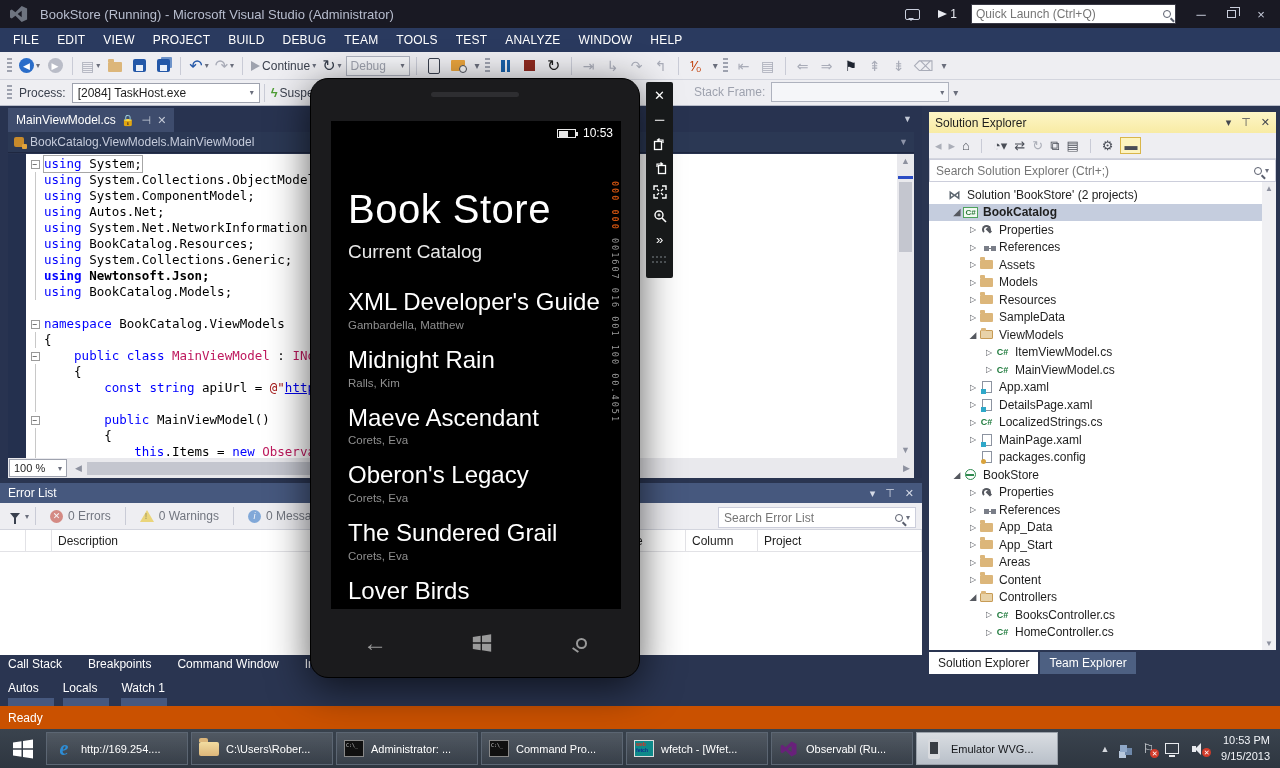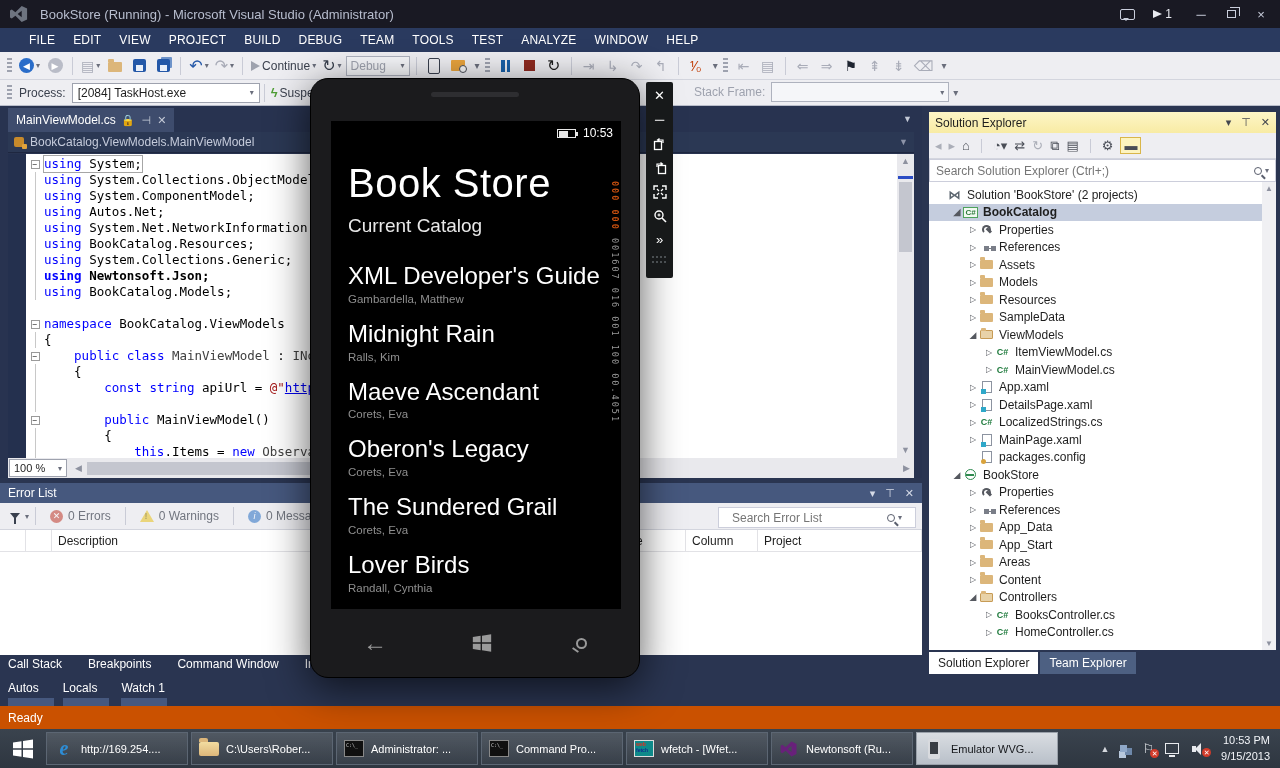--- a/index.html
+++ b/index.html
@@ -19,21 +19,21 @@
   .quicklaunch { width:205px; height:20px; background:#FFFFFF; border:1px solid #3A3A46; display:flex; align-items:center; padding:0 4px; margin-right:10px; }
   .quicklaunch input { flex:1; border:none; outline:none; font-size:12px; color:#777; font-family:"Liberation Sans",sans-serif; background:transparent; }
   .mag { width:8px; height:8px; border:1.6px solid #5A5F6E; border-radius:50%; position:relative; flex:none; }
   .mag::after { content:""; position:absolute; width:5px; height:1.6px; background:#5A5F6E; transform:rotate(45deg); left:6px; top:8px; }
   .winbtns { display:flex; margin-right:4px; }
   .winbtn { width:30px; height:22px; display:flex; align-items:center; justify-content:center; color:#C9CEDC; font-size:13px; }
   .restore-ic { width:9px; height:8px; border:1.5px solid #C9CEDC; position:relative; }
   .restore-ic::before { content:""; position:absolute; left:2px; top:-4px; width:9px; height:8px; border:1.5px solid #C9CEDC; border-left:none; border-bottom:none; }
 
   
-  .menubar { position:absolute; left:0; top:28px; width:1280px; height:24px; background:#2A3A5F; display:flex; align-items:center; padding-left:20px; }
+  .menubar { position:absolute; left:0; top:28px; width:1280px; height:24px; background:#2A3A5F; display:flex; align-items:center; padding-left:4px; }
   .menuitem { color:#FFFFFF; font-size:12px; padding:4px 9px; letter-spacing:.2px; }
 
   
   .toolbar1 { position:absolute; left:0; top:52px; width:1280px; height:28px; background:#EEEEF2; border-bottom:1px solid #D3D5DE; display:flex; align-items:center; gap:2px; padding-left:4px; }
   .toolbar2 { position:absolute; left:0; top:80px; width:1280px; height:26px; background:#EEEEF2; border-bottom:1px solid #B9BDCA; display:flex; align-items:center; padding-left:4px; }
   .grip { width:5px; height:16px; margin:0 3px; background:repeating-linear-gradient(to bottom,#9EA2AF 0 2px,transparent 2px 4px); }
   .tsep { width:1px; height:18px; background:#C9CBD6; margin:0 4px; }
   .tbtn { height:22px; min-width:22px; display:flex; align-items:center; justify-content:center; gap:2px; padding:0 2px; color:#39404E; }
   .tbtn.dis { color:#A9ACB8; }
   .ddc { font-size:8px; color:#6A6E7C; }
@@ -73,21 +73,21 @@
   .bc-text { font-size:12px; color:#C5CBDB; }
   .bc-dd { margin-left:auto; color:#8C93A8; font-size:9px; }
   .codewrap { position:absolute; left:8px; top:48px; right:25px; bottom:20px; background:#FFFFFF; display:flex; overflow:hidden; }
   .selmargin { width:18px; background:#24304E; flex:none; }
   .codelines { flex:1; padding-top:2px; font-family:"DejaVu Sans Mono",monospace; font-size:12.5px; line-height:16px; color:#000; }
   .cl { display:flex; height:16px; white-space:pre; }
   .gutcell { width:18px; flex:none; display:flex; align-items:center; justify-content:center; position:relative; }
   .colbox { width:9px; height:9px; border:1px solid #9A9A9A; background:#fff; color:#333; font-size:8px; line-height:7px; text-align:center; }
   .guide { position:absolute; left:50%; top:0; bottom:0; width:1px; background:#C8C8C8; }
   .tok-k { color:#0000FF; }
-  .tok-t { color:#404040; }
+  .tok-t { color:#be185d; }
   .tok-s { color:#A31515; }
   .tok-u { color:#0000EE; text-decoration:underline; }
   .focusline { outline:1px solid #A6A6A6; }
   .vscroll { position:absolute; right:8px; top:48px; width:17px; bottom:20px; background:#E9E9ED; }
   .vscroll .arr { position:absolute; left:0; width:17px; height:15px; color:#8E92A0; font-size:9px; text-align:center; line-height:15px; }
   .vthumb { position:absolute; left:2px; top:28px; width:13px; height:70px; background:#C4C6CF; }
   .bluemark { position:absolute; left:1px; top:22px; width:15px; height:3px; background:#2B4CC4; }
   .edit-bottom { position:absolute; left:8px; right:8px; bottom:0; height:20px; background:#E9E9ED; display:flex; align-items:center; }
   .zoomcombo { width:58px; height:18px; background:#FFFFFF; border:1px solid #9EA2AE; font-size:11px; color:#1E1E1E; display:flex; align-items:center; justify-content:space-between; padding:0 4px; margin-left:1px; }
   .hscroll { flex:1; height:17px; position:relative; background:#E9E9ED; margin-left:4px; }
@@ -139,21 +139,21 @@
   .el-title { position:absolute; left:0; top:0; width:100%; height:20px; background:#46587E; color:#FFFFFF; font-size:12px; display:flex; align-items:center; padding:0 8px; }
   .el-title .wicons { margin-left:auto; display:flex; gap:10px; font-size:11px; color:#D5DAE6; align-items:center; }
   .el-toolbar { position:absolute; left:0; top:20px; width:100%; height:27px; background:#EEEEF2; display:flex; align-items:center; padding:0 8px; border-bottom:1px solid #D3D5DE; }
   .funnel { width:0; height:0; border-left:5px solid transparent; border-right:5px solid transparent; border-top:6px solid #39404E; position:relative; margin-right:3px; }
   .funnel::after { content:""; position:absolute; left:-1px; top:-1px; width:2px; height:6px; background:#39404E; }
   .cnt { display:flex; align-items:center; gap:5px; font-size:12px; color:#71757F; padding:0 10px; }
   .errico { width:13px; height:13px; border-radius:50%; background:#C0392B; color:#fff; font-size:9px; display:flex; align-items:center; justify-content:center; opacity:.55; }
   .warnico { width:0; height:0; border-left:7px solid transparent; border-right:7px solid transparent; border-bottom:12px solid #E8C83C; position:relative; opacity:.65; }
   .warnico::after { content:"!"; position:absolute; left:-2px; top:1px; font-size:9px; color:#6A5A10; }
   .infoico { width:13px; height:13px; border-radius:50%; background:#3A7BC8; color:#fff; font-size:9px; font-style:italic; display:flex; align-items:center; justify-content:center; opacity:.6; }
-  .el-search { position:absolute; right:6px; top:24px; width:198px; height:21px; background:#FFFFFF; border:1px solid #CCCEDB; display:flex; align-items:center; padding:0 13px; }
+  .el-search { position:absolute; right:6px; top:24px; width:198px; height:21px; background:#FFFFFF; border:1px solid #CCCEDB; display:flex; align-items:center; padding:0 5px; }
   .el-search input { flex:1; border:none; outline:none; font-size:12px; color:#555; background:transparent; font-family:"Liberation Sans",sans-serif; }
   .el-headers { position:absolute; left:0; top:47px; width:100%; height:22px; background:#FFFFFF; border-bottom:1px solid #E2E2E6; display:flex; font-size:12px; color:#1E1E1E; }
   .el-h { border-right:1px solid #E2E2E6; display:flex; align-items:center; padding-left:6px; }
   .el-body { position:absolute; left:0; top:69px; width:100%; bottom:0; background:#FFFFFF; }
 
   
   .btabs1 { position:absolute; left:8px; top:657px; display:flex; gap:26px; }
   .btabs1 span { color:#FFFFFF; font-size:12px; }
   .btabs2 { position:absolute; left:8px; top:681px; display:flex; gap:24px; }
   .btabs2 .bt { color:#FFFFFF; font-size:12px; position:relative; }
@@ -191,21 +191,21 @@
 
   
   .phone { position:absolute; left:310px; top:78px; width:330px; height:600px; background:#1B1B1D; border-radius:18px; box-shadow:0 10px 40px rgba(0,0,0,.65); border:1px solid #000; }
   .spk-slot { position:absolute; left:120px; top:13px; width:88px; height:5px; background:#2E2E31; border-radius:3px; }
   .screen { position:absolute; left:20px; top:42px; width:290px; height:488px; background:#000; overflow:hidden; }
   .pstatus { position:absolute; right:8px; top:5px; display:flex; align-items:center; gap:7px; color:#FFFFFF; font-size:12px; }
   .batt { width:19px; height:9px; border:1px solid #E8E8E8; position:relative; }
   .batt::before { content:""; position:absolute; right:-3px; top:2px; width:2px; height:4px; background:#E8E8E8; }
   .batt::after { content:""; position:absolute; left:1px; top:1px; width:9px; height:6px; background:#E8E8E8; }
   .ph-head { padding-left:17px; }
-  .ph-apptitle { margin-top:40px; font-size:40px; font-weight:300; color:#FFFFFF; letter-spacing:.5px; }
+  .ph-apptitle { margin-top:66px; font-size:40px; font-weight:300; color:#FFFFFF; letter-spacing:.5px; }
   .ph-pagetitle { margin-top:9px; font-size:19px; font-weight:300; color:#E8E8E8; }
   .booklist { padding-left:17px; margin-top:25px; }
   .bk { margin-bottom:15px; }
   .bk-title { font-size:24px; font-weight:300; color:#FFFFFF; line-height:1.2; }
   .bk-author { font-size:11.5px; color:#8F8F8F; margin-top:2px; }
   .counters { position:absolute; right:1px; top:60px; writing-mode:vertical-rl; font-family:"DejaVu Sans Mono",monospace; font-size:8.5px; letter-spacing:2px; }
   .cnt-or { color:#C8500F; font-weight:bold; }
   .cnt-gr { color:#9A9A9A; }
   .ph-nav { position:absolute; left:0; bottom:22px; width:100%; display:flex; justify-content:space-between; padding:0 52px; align-items:center; }
   .nav-back { color:#9A9A9A; font-size:24px; line-height:1; }
@@ -226,20 +226,24 @@
   <div class="titlebar">
     <svg class="vslogo" viewBox="0 0 24 20">
         <path d="M15 1 L8 8 L4 5 L2 6 L2 14 L4 15 L8 12 L15 19 L21 16 L21 4 Z M15 6.5 L15 13.5 L10.5 10 Z" fill="#6E7480"></path>
       </svg>
     <span class="win-title">BookStore (Running) - Microsoft Visual Studio (Administrator)</span>
     <span class="tb-spacer"></span>
     <span class="fb-bubble"></span>
     <span class="notif">
       <span class="flag-ic"></span>
       <span>1</span>
+    </span>
+    <span class="quicklaunch">
+      <input placeholder="Quick Launch (Ctrl+Q)" style="">
+      <span class="mag"></span>
     </span>
     <span class="winbtns">
       <span class="winbtn">─</span>
       <span class="winbtn">
           <span class="restore-ic"></span>
         </span>
       <span class="winbtn">×</span>
     </span>
   </div>
 
@@ -776,21 +780,21 @@
             </span>
           </span>
           <span class="lbl">wfetch - [Wfet...</span>
         </span>
         <span class="tkbtn">
           <span class="tkicon">
             <svg width="20" height="18" viewBox="0 0 24 20">
               <path d="M15 1 L8 8 L4 5 L2 6 L2 14 L4 15 L8 12 L15 19 L21 16 L21 4 Z M15 6.5 L15 13.5 L10.5 10 Z" fill="#68217A"></path>
             </svg>
           </span>
-          <span class="lbl">Newtonsoft (Ru...</span>
+          <span class="lbl">Observabl (Ru...</span>
         </span>
         <span class="tkbtn active">
           <span class="tkicon">
             <span class="tk-phone"></span>
           </span>
           <span class="lbl">Emulator WVG...</span>
         </span>
       </span>
     <span class="tray">
       <span class="tray-up">▲</span>

